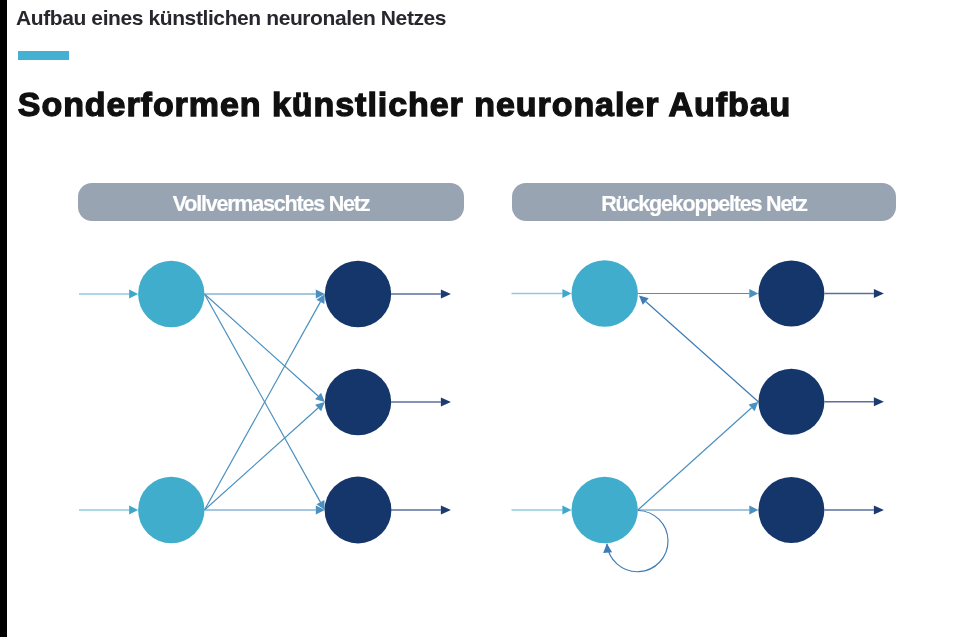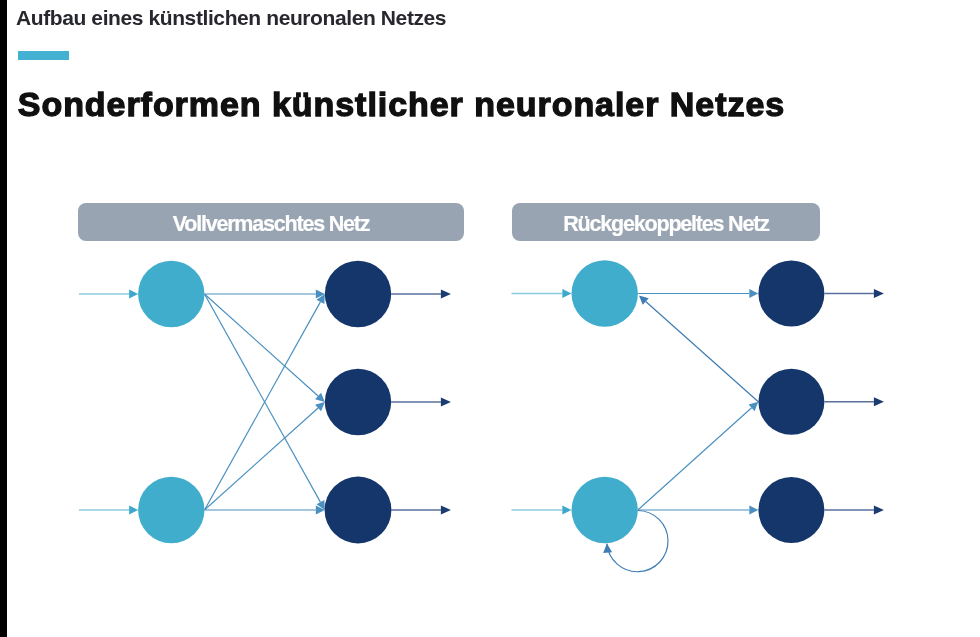--- a/index.html
+++ b/index.html
@@ -29,45 +29,45 @@
   .page-title {
     position: absolute; left: 17.8px; top: 86.6px;
     font-family: "Liberation Sans", sans-serif;
     font-size: 34px; font-weight: 700; letter-spacing: 0.95px;
     -webkit-text-stroke: 1.3px var(--title, #101010);
     line-height: 1; color: var(--title, #101010);
     white-space: nowrap;
   }
   .panel-bar {
     position: absolute; top: 183px; height: 38px;
-    background: var(--bar, #98a4b1); border-radius: 8px;
-    display: flex; align-items: center; justify-content: center; margin-top: 20px;
+    background: var(--bar, #98a4b1); border-radius: 14px;
+    display: flex; align-items: center; justify-content: center;
   }
   .panel-bar.left  { left: 78px;  width: 386px; }
-  .panel-bar.right { left: 512px; width: 308px; }
+  .panel-bar.right { left: 512px; width: 384px; }
   .panel-bar .label {
     color: var(--bartext, #fff);
     font-family: "Liberation Sans", sans-serif;
     font-size: 21.5px; font-weight: 700; letter-spacing: -1.2px;
     -webkit-text-stroke: 0.2px var(--bartext, #fff);
     line-height: 1; white-space: nowrap;
     position: relative; top: 2.8px;
   }
   svg.net { position: absolute; left: 0; top: 0; }
 </style>
 </head>
 <body style="--edge: #000000; --kicker: #27272e; --title: #101010; --accent: #45b1d2; --bar: #98a4b1; --bartext: #ffffff;">
 
 <div class="edge-strip"></div>
 
 <div class="kicker">Aufbau eines künstlichen neuronalen Netzes</div>
 
 <div class="accent-dash"></div>
 
-<h1 class="page-title">Sonderformen künstlicher neuronaler Netzes</h1>
+<h1 class="page-title">Sonderformen künstlicher neuronaler Aufbau</h1>
 
 <div class="panel-bar left">
   <span class="label">Vollvermaschtes Netz</span>
 </div>
 <div class="panel-bar right">
   <span class="label">Rückgekoppeltes Netz</span>
 </div>
 
 <svg class="net" id="net-svg" width="980" height="637" viewBox="0 0 980 637">
     <g>

